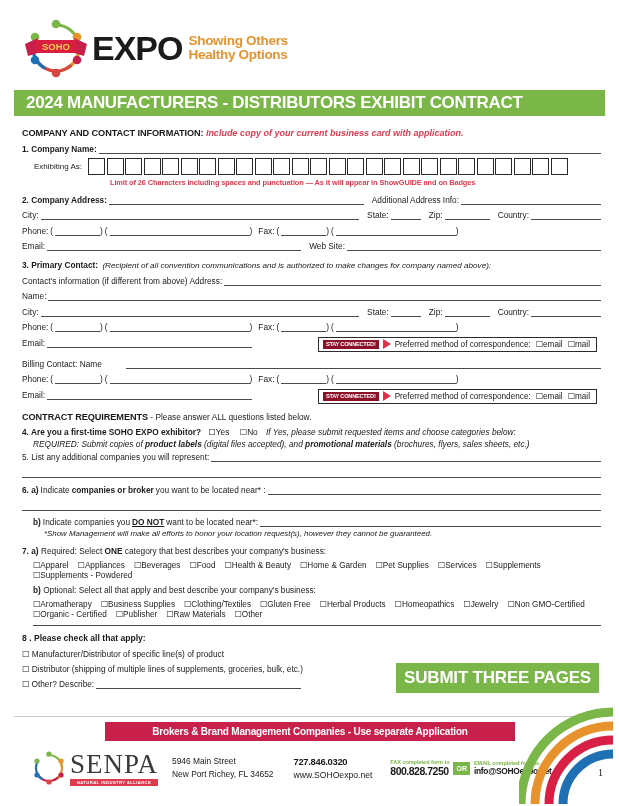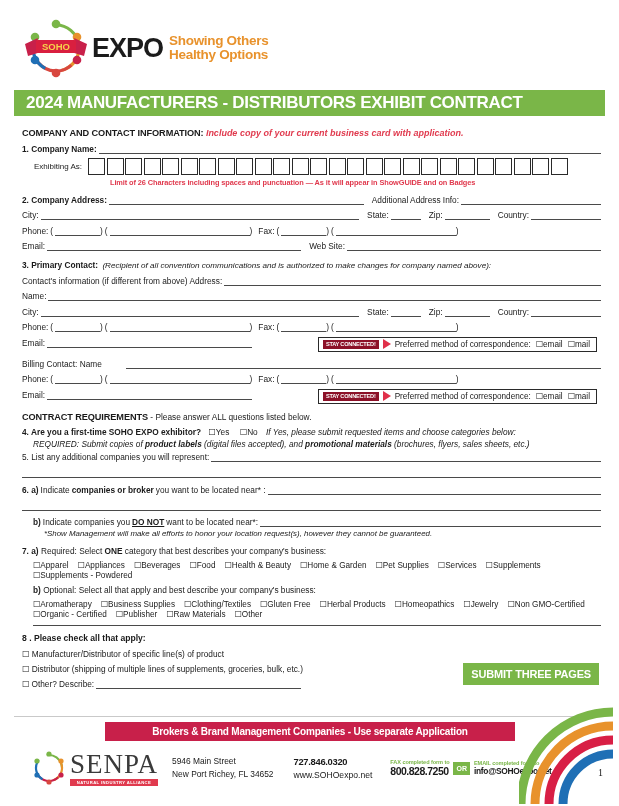--- a/index.html
+++ b/index.html
@@ -12,21 +12,21 @@
   }
   .page { position: relative; width: 619px; height: 806px; background: #fff; }
 
   
   .header { display: flex; align-items: center; padding: 14px 18px 6px 22px; height: 88px; }
   .logo-block { display: flex; align-items: center; flex: 0 0 auto; }
   .soho-mark { position: relative; width: 68px; height: 64px; flex: 0 0 auto; }
   .soho-mark svg { display: block; }
   .expo-word {
     font-family: "Liberation Sans", sans-serif;
-    font-weight: bold; font-size: 27px; letter-spacing: -1px;
+    font-weight: bold; font-size: 34px; letter-spacing: -1px;
     color: #1b1b1b; margin-left: 2px; line-height: 1;
   }
   .expo-tag {
     margin-left: 6px; line-height: 1.02;
     font-weight: bold; font-size: 13.5px; color: #e8922c;
     font-family: "Liberation Sans", sans-serif;
     letter-spacing: -0.3px;
   }
   .header-right {
     margin-left: auto; text-align: right;
@@ -96,21 +96,21 @@
 
   .q { margin-top: 5px; font-size: 8.3px; line-height: 1.35; }
   .qsmall { font-size: 7.9px; }
 
   .cat-line { display: flex; flex-wrap: wrap; margin-top: 3px; font-size: 8.2px; }
   .cat-line span { margin-right: 9px; white-space: nowrap; }
 
   .submit-badge {
     position: absolute; right: 20px; top: 663px;
     background: #7ab648; color: #fff; font-weight: bold;
-    font-size: 11px; padding: 5px 8px; letter-spacing: -0.2px;
+    font-size: 17px; padding: 5px 8px; letter-spacing: -0.2px;
   }
 
   
   .footer { position: absolute; left: 0; bottom: 0; width: 619px; height: 90px; }
   .footer-band {
     position: absolute; left: 105px; top: 6px; width: 410px; height: 19px;
     background: #c8204a; color: #fff; font-weight: bold; font-size: 10px;
     display: flex; align-items: center; justify-content: center; letter-spacing: -0.2px;
   }
   .footer-main { position: absolute; left: 28px; top: 32px; display: flex; align-items: center; }

